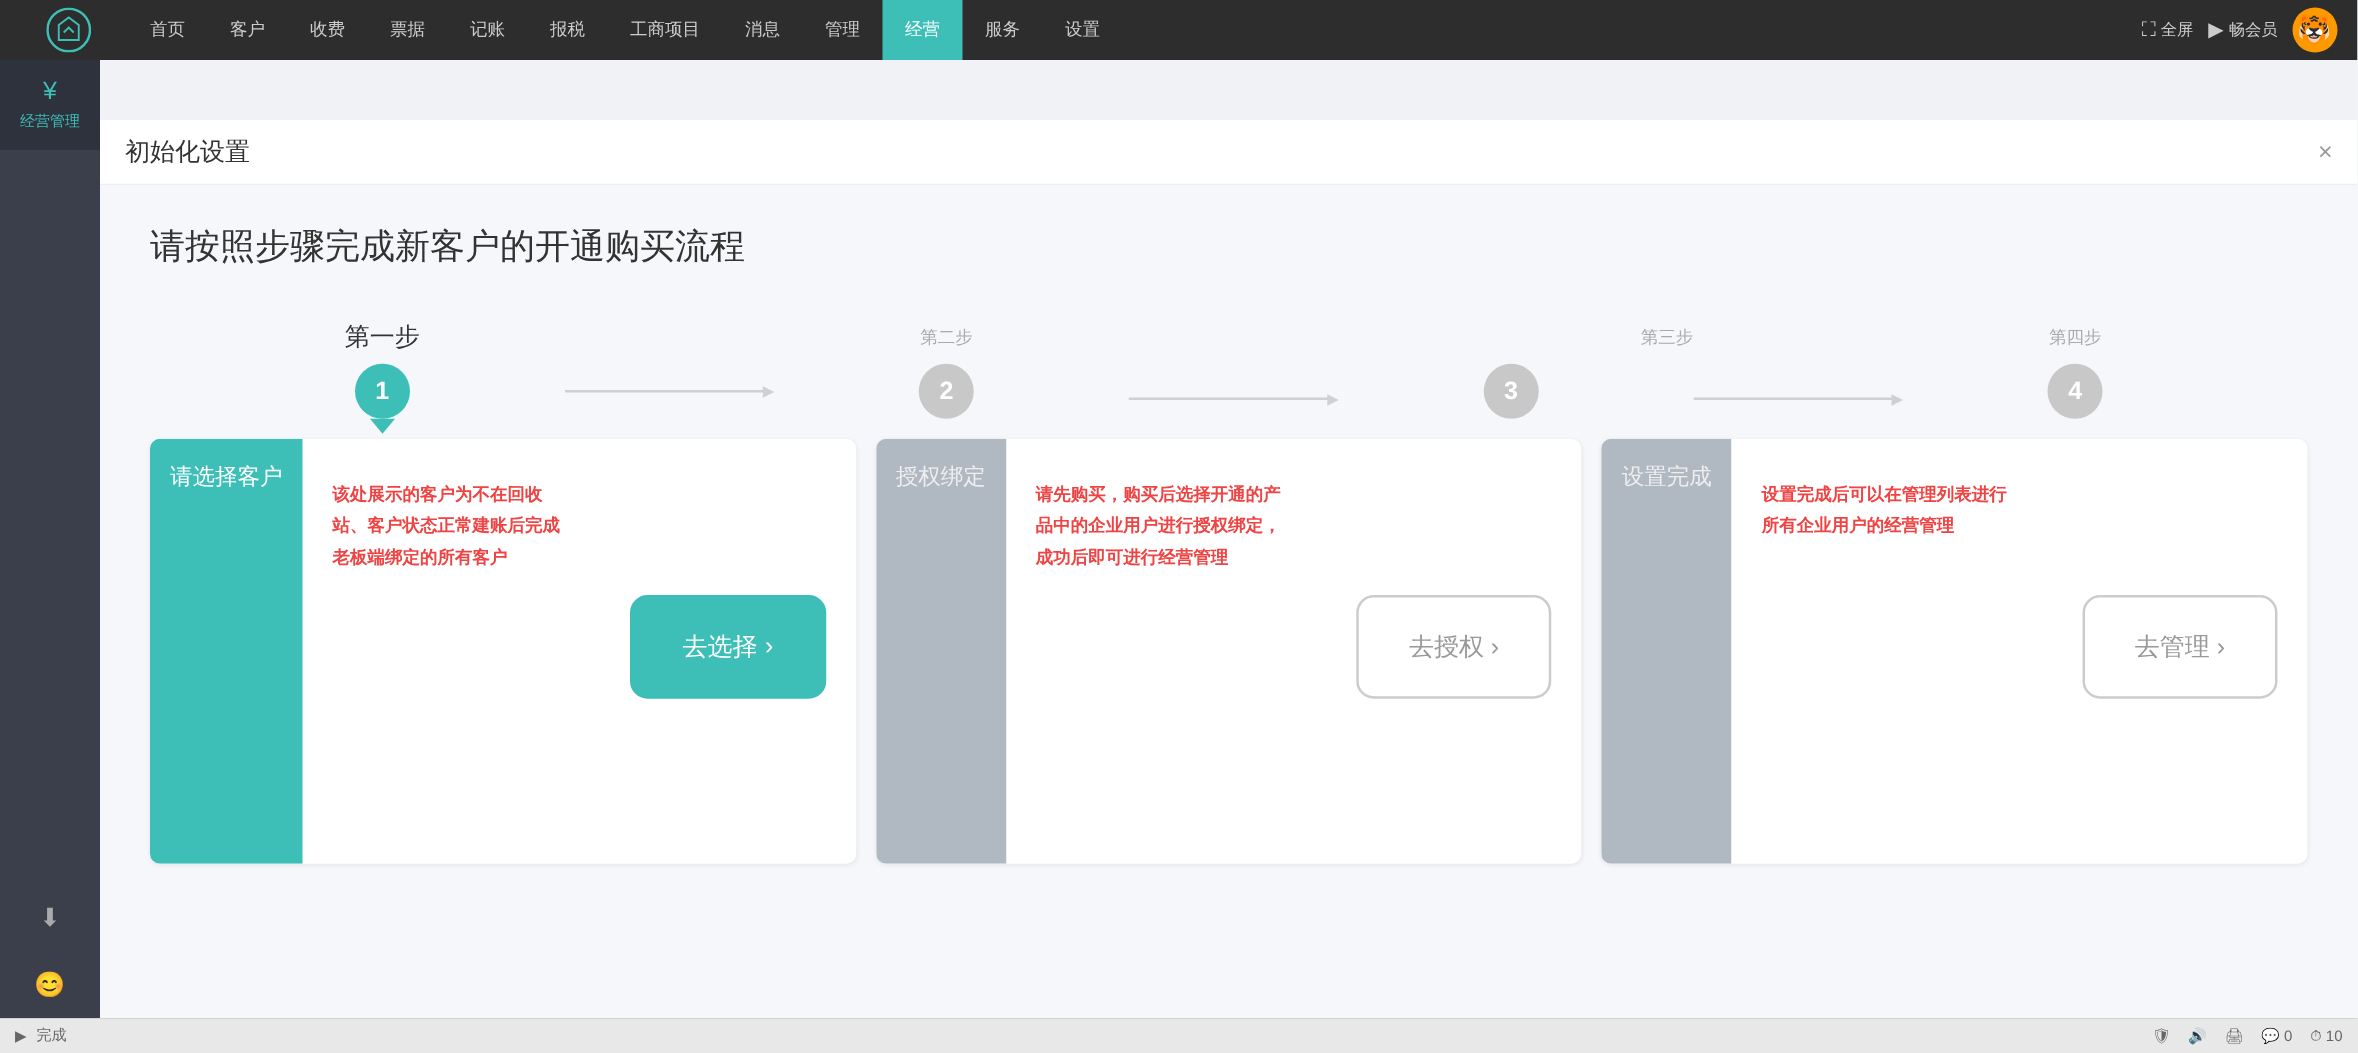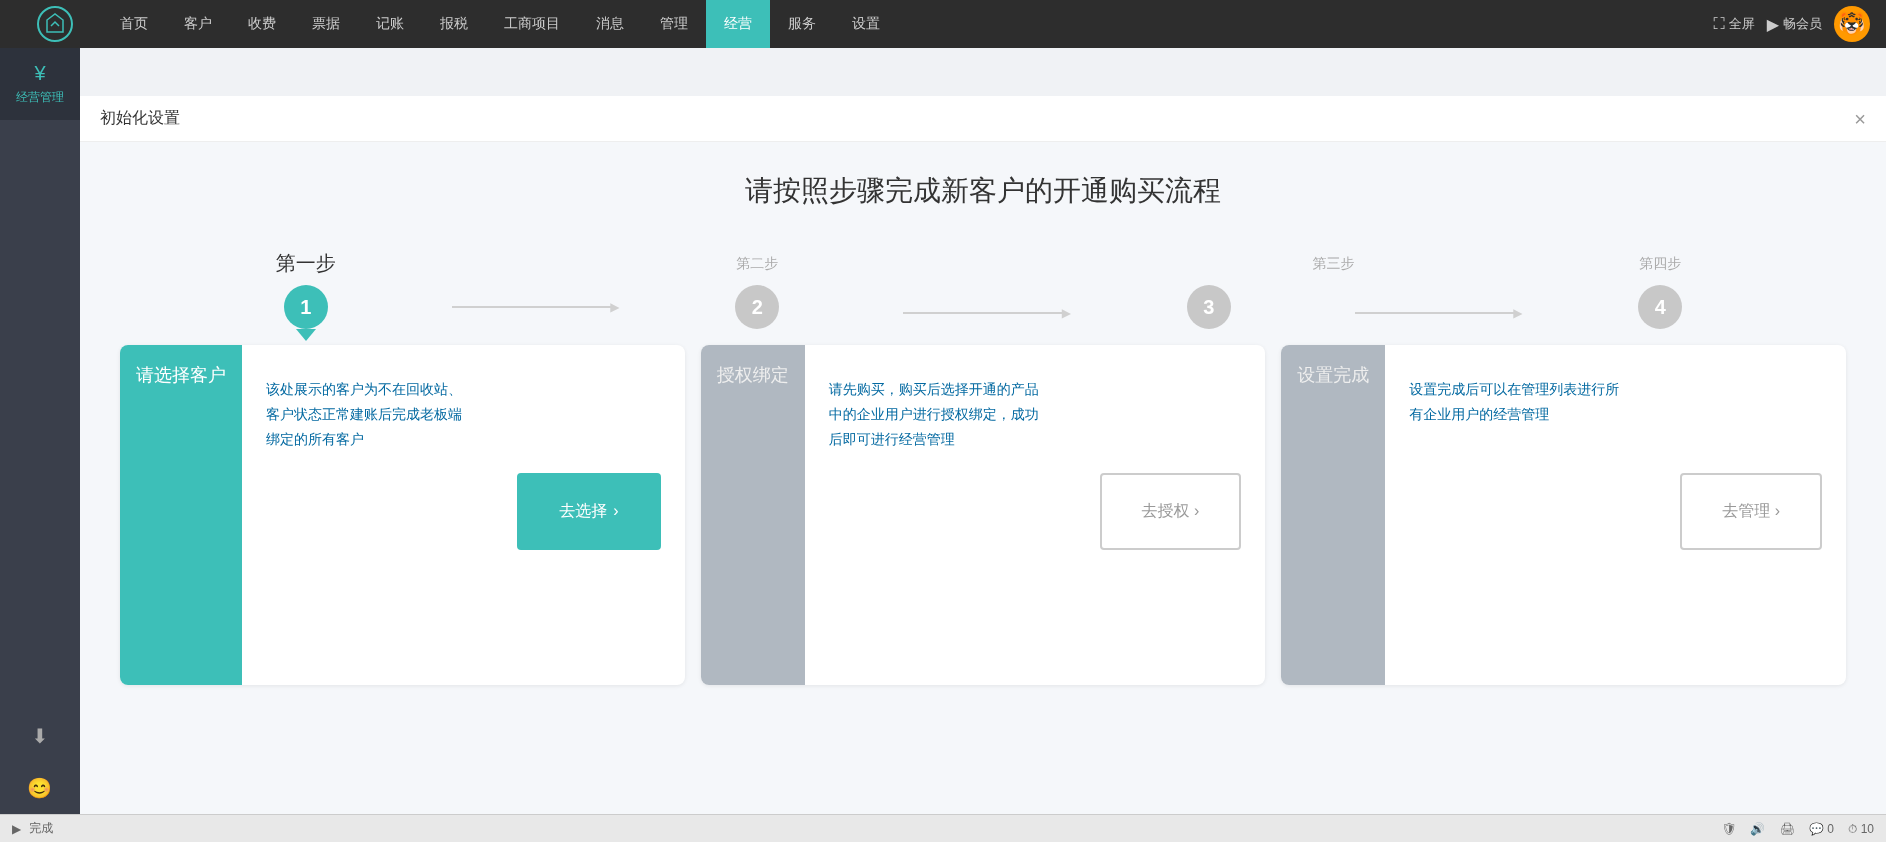--- a/index.html
+++ b/index.html
@@ -121,41 +121,41 @@
     
     .content-header {
       display: flex;
       align-items: center;
       justify-content: space-between;
       padding: 12px 20px;
       border-bottom: 1px solid #eee;
       background: #fff;
     }
     .content-title {
-      font-size: 16px;
+      font-size: 20px;
       color: #333;
     }
     .close-btn {
       font-size: 20px;
       color: #999;
       cursor: pointer;
       line-height: 1;
     }
 
     
     .content-body {
       padding: 20px 40px;
       background: #f5f7fa;
       height: calc(100% - 50px);
       overflow-y: auto;
     }
 
     
     .page-heading {
-      text-align: center;
+      text-align: left;
       font-size: 28px;
       color: #333;
       margin-bottom: 40px;
       margin-top: 10px;
       font-weight: normal;
     }
 
     
     .cards-row {
       display: flex;
@@ -179,38 +179,39 @@
       text-align: center;
       color: #fff;
     }
     .card-header.active { background: #3dbfb8; }
     .card-header.inactive { background: #b0b8c1; color: #eee; }
 
     .card-body {
       padding: 32px 24px;
       flex: 1;
       font-size: 14px;
-      color: #0369a1;
+      color: #ef4444;
       line-height: 1.8;
+      font-weight: bold;
     }
 
     .card-footer {
       padding: 16px 24px 24px;
       display: flex;
       align-items: center;
       justify-content: center;
     }
 
     .card-btn {
       padding: 26px 40px;
       border: 2px solid #3dbfb8;
-      border-radius: 4px;
+      border-radius: 14px;
       background: #3dbfb8;
       color: #fff;
-      font-size: 16px;
+      font-size: 20px;
       cursor: pointer;
       display: flex;
       align-items: center;
       gap: 6px;
     }
     .card-btn.outline {
       background: #fff;
       color: #999;
       border-color: #ccc;
     }

